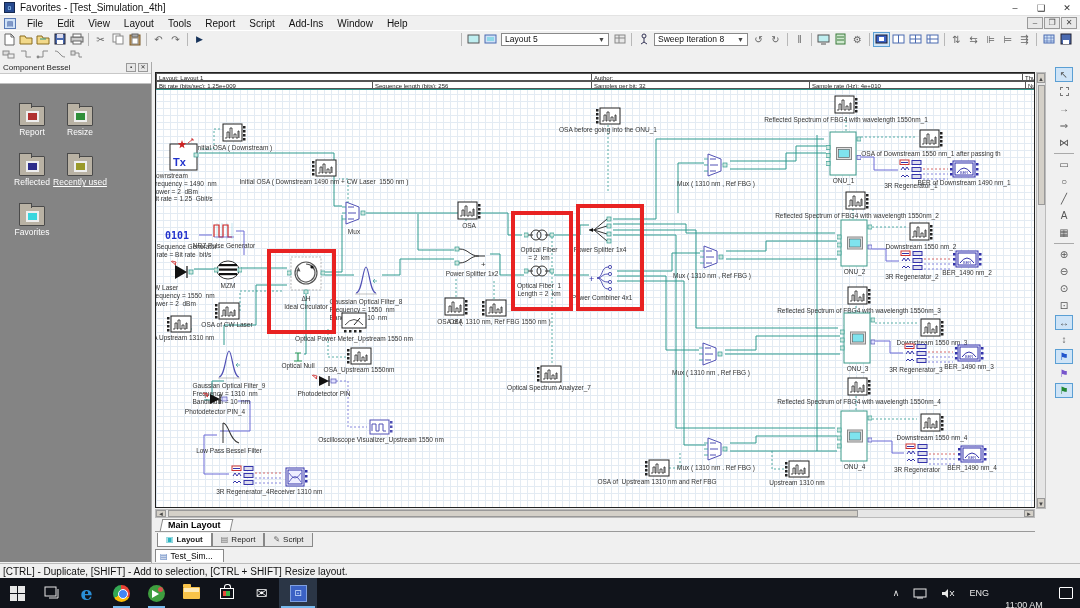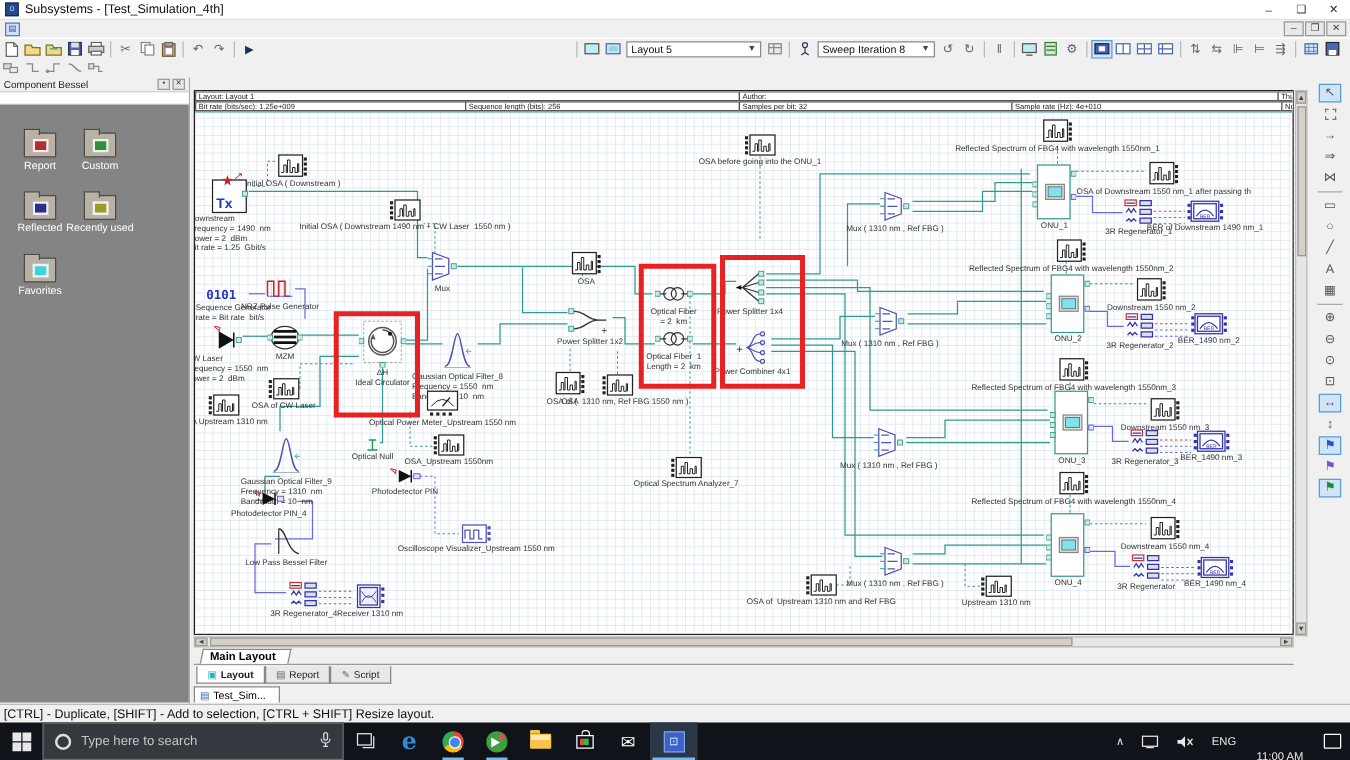--- a/index.html
+++ b/index.html
@@ -116,30 +116,31 @@
   #tray{margin-left:auto;display:flex;align-items:center;gap:0;height:30px;font-size:9px;}
   .trayitem{padding:0 7px;display:flex;align-items:center;justify-content:center;height:30px;}
   #clock{text-align:center;line-height:1.25;padding:0 8px;margin-top:36px;}
   .actioncenter{width:14px;height:12px;border:1.2px solid #fff;border-radius:1px;position:relative;}
 </style>
 </head>
 <body>
 
 <div id="titlebar">
   <div class="appicon">o</div>
-  <span>Subsystems - [Test_Simulation_4th]</span>
+  <span>Favorites - [Test_Simulation_4th]</span>
   <div class="wbtns">
     <div class="wbtn">–</div>
     <div class="wbtn">❑</div>
     <div class="wbtn close">✕</div>
   </div>
 </div>
 
 <div id="menubar">
   <div class="docicon">▤</div>
+  <span id="menuitems"><span class="mi">File</span><span class="mi">Edit</span><span class="mi">View</span><span class="mi">Layout</span><span class="mi">Tools</span><span class="mi">Report</span><span class="mi">Script</span><span class="mi">Add-Ins</span><span class="mi">Window</span><span class="mi">Help</span></span>
   <div class="mdibtns">
     <div class="mdib">–</div>
     <div class="mdib">❐</div>
     <div class="mdib">✕</div>
   </div>
 </div>
 
 <div id="tb1">
   <div class="tbtn">
       <svg width="12" height="13">
@@ -334,29 +335,29 @@
       <div class="folder" style="left: 0px; top: 22px;">
         <div class="fico">
           <div class="fsq" style="background:#b03030"></div>
         </div>
         <div>Report</div>
       </div>
       <div class="folder" style="left: 48px; top: 22px;">
         <div class="fico">
           <div class="fsq" style="background:#2f8f3a"></div>
         </div>
-        <div>Custom</div>
+        <div>Resize</div>
       </div>
       <div class="folder" style="left: 0px; top: 72px;">
         <div class="fico">
           <div class="fsq" style="background:#2c2c8a"></div>
         </div>
         <div>Reflected</div>
       </div>
-      <div class="folder" style="left: 48px; top: 72px;">
+      <div class="folder" style="left: 48px; top: 72px; text-decoration: underline;">
         <div class="fico">
           <div class="fsq" style="background:#9a9a2a"></div>
         </div>
         <div>Recently used</div>
       </div>
       <div class="folder" style="left: 0px; top: 122px;">
         <div class="fico">
           <div class="fsq" style="background:#39d6de"></div>
         </div>
         <div>Favorites</div>
@@ -1150,30 +1151,20 @@
 
 <div id="taskbar">
   <div id="startbtn">
       <div class="winlogo">
         <div></div>
         <div></div>
         <div></div>
         <div></div>
       </div>
     </div>
-  <div id="searchbox">
-    <div class="ring"></div>
-    <span>Type here to search</span>
-    <span class="mic">
-      <svg width="9" height="13">
-          <rect x="3" y="1" width="3" height="6" rx="1.5" fill="none" stroke="#ddd"></rect>
-          <path d="M1 6 a3.5 3.5 0 0 0 7 0 M4.5 10 v2 M2.5 12 h4" fill="none" stroke="#ddd"></path>
-        </svg>
-    </span>
-  </div>
   <div class="tbicon">
       <svg width="16" height="14">
         <rect x="1" y="1" width="11" height="9" fill="none" stroke="#e8e8e8"></rect>
         <path d="M14 3 v9 h-9" fill="none" stroke="#e8e8e8"></path>
       </svg>
     </div>
   <div class="tbicon">
       <span class="edge">e</span>
     </div>
   <div class="tbicon">

